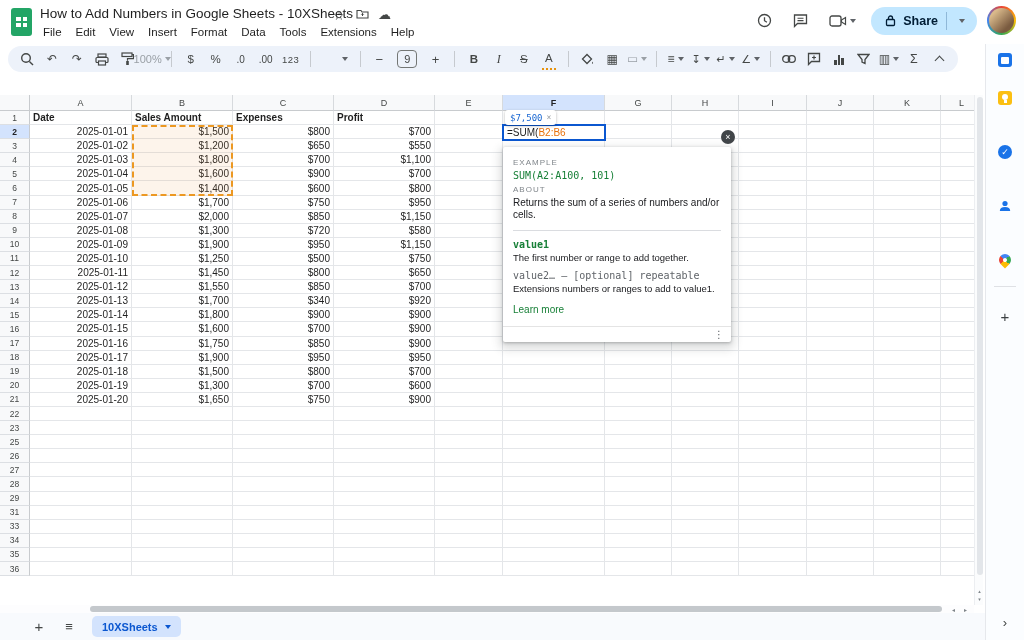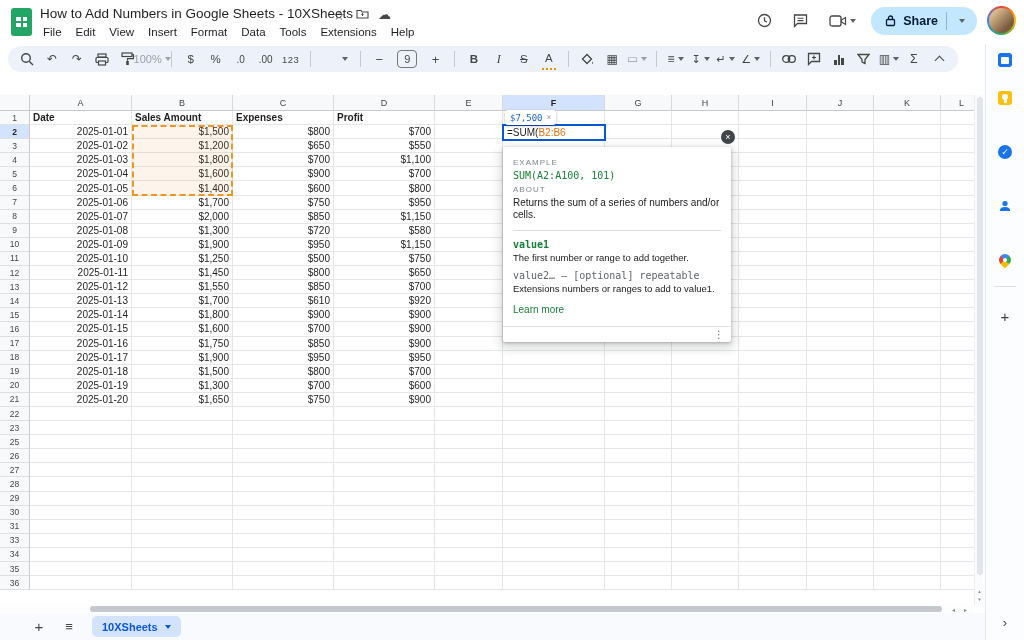--- a/index.html
+++ b/index.html
@@ -503,21 +503,21 @@
           <div class="cell" style="width: 67px;"></div>
           <div class="cell" style="width: 68px;"></div>
           <div class="cell" style="width: 67px;"></div>
           <div class="cell" style="width: 67px;"></div>
           <div class="cell" style="width: 42px;"></div>
         </div>
         <div class="grow">
           <div class="rowh">14</div>
           <div class="cell" style="width: 102px;">2025-01-13</div>
           <div class="cell" style="width: 101px;">$1,700</div>
-          <div class="cell" style="width: 101px;">$610</div>
+          <div class="cell" style="width: 101px;">$340</div>
           <div class="cell" style="width: 101px;">$920</div>
           <div class="cell" style="width: 68px;"></div>
           <div class="cell" style="width: 102px;"></div>
           <div class="cell" style="width: 67px;"></div>
           <div class="cell" style="width: 67px;"></div>
           <div class="cell" style="width: 68px;"></div>
           <div class="cell" style="width: 67px;"></div>
           <div class="cell" style="width: 67px;"></div>
           <div class="cell" style="width: 42px;"></div>
         </div>
@@ -711,35 +711,20 @@
           <div class="cell" style="width: 102px;"></div>
           <div class="cell" style="width: 67px;"></div>
           <div class="cell" style="width: 67px;"></div>
           <div class="cell" style="width: 68px;"></div>
           <div class="cell" style="width: 67px;"></div>
           <div class="cell" style="width: 67px;"></div>
           <div class="cell" style="width: 42px;"></div>
         </div>
         <div class="grow">
           <div class="rowh">29</div>
-          <div class="cell" style="width: 102px;"></div>
-          <div class="cell" style="width: 101px;"></div>
-          <div class="cell" style="width: 101px;"></div>
-          <div class="cell" style="width: 101px;"></div>
-          <div class="cell" style="width: 68px;"></div>
-          <div class="cell" style="width: 102px;"></div>
-          <div class="cell" style="width: 67px;"></div>
-          <div class="cell" style="width: 67px;"></div>
-          <div class="cell" style="width: 68px;"></div>
-          <div class="cell" style="width: 67px;"></div>
-          <div class="cell" style="width: 67px;"></div>
-          <div class="cell" style="width: 42px;"></div>
-        </div>
-        <div class="grow">
-          <div class="rowh">30</div>
           <div class="cell" style="width: 102px;"></div>
           <div class="cell" style="width: 101px;"></div>
           <div class="cell" style="width: 101px;"></div>
           <div class="cell" style="width: 101px;"></div>
           <div class="cell" style="width: 68px;"></div>
           <div class="cell" style="width: 102px;"></div>
           <div class="cell" style="width: 67px;"></div>
           <div class="cell" style="width: 67px;"></div>
           <div class="cell" style="width: 68px;"></div>
           <div class="cell" style="width: 67px;"></div>

